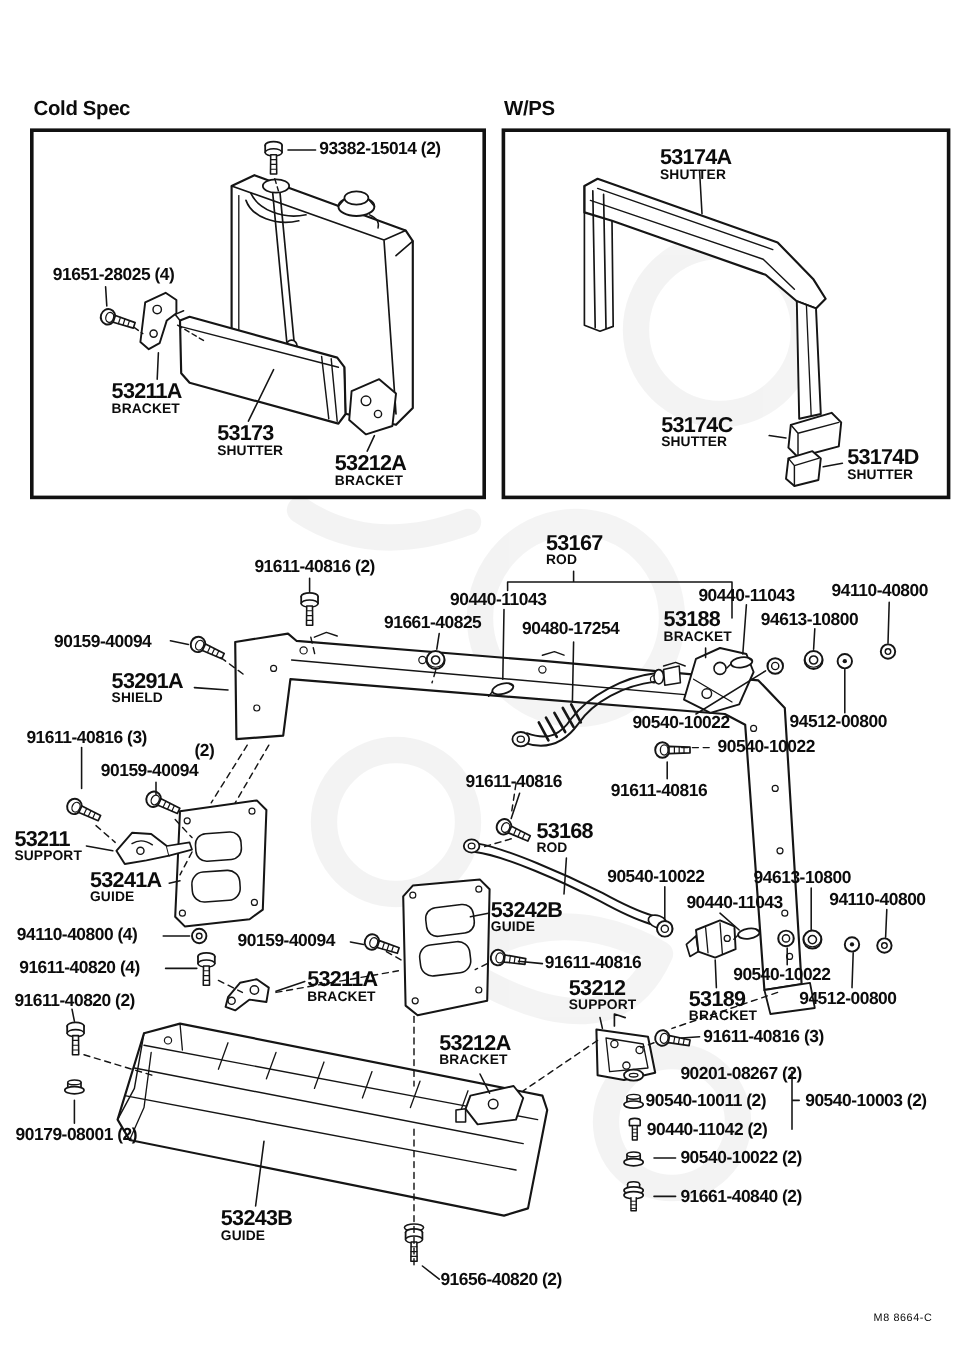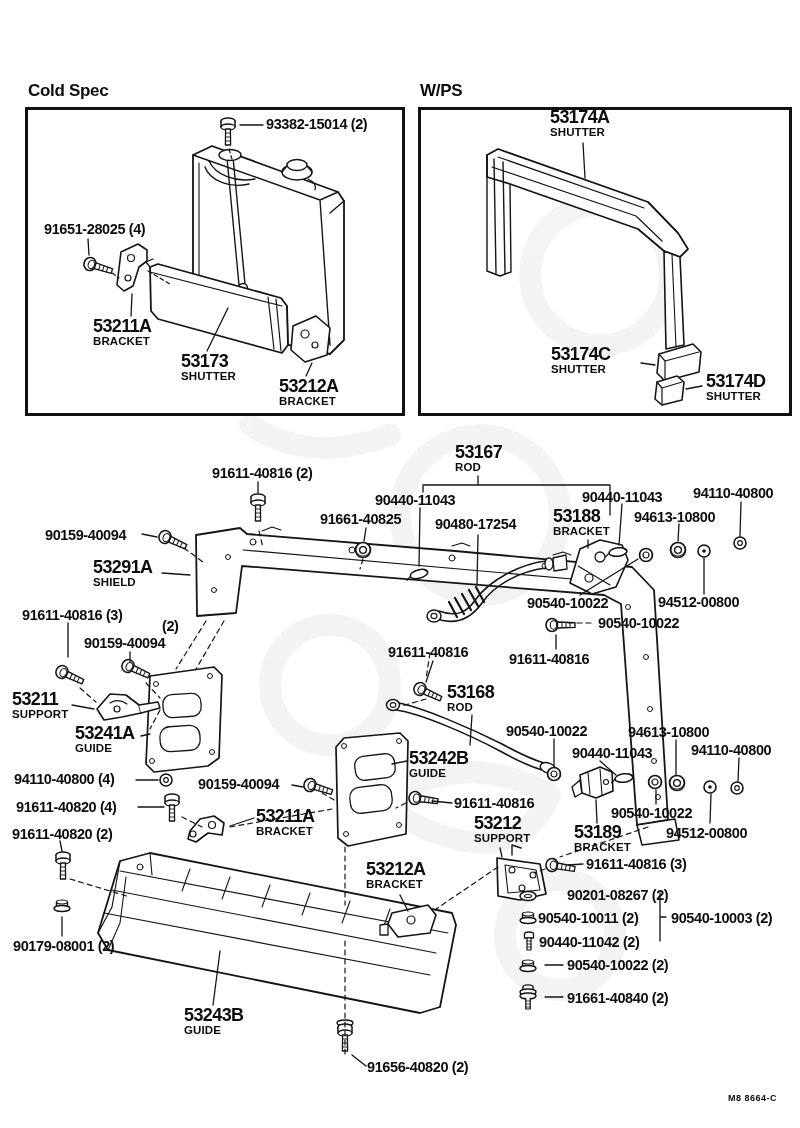--- a/index.html
+++ b/index.html
@@ -5,21 +5,21 @@
   html,body{margin:0;padding:0;background:#fff;}
   .canvas{position:relative;width:800px;height:1128px;background:#fff;overflow:hidden;
           font-family:"Liberation Sans","DejaVu Sans",sans-serif;color:#0c0c0c;margin-top:45px;}
   svg.art{position:absolute;left:0;top:0;z-index:1;}
   .specbox{position:absolute;border:3px solid #111;z-index:0;background:transparent;}
   .L,.L2{position:absolute;white-space:nowrap;font-weight:bold;z-index:3;color:#0c0c0c;line-height:1.05;}
   .n18{font-size:18px;letter-spacing:-0.6px;}
   .n15{font-size:14.5px;letter-spacing:-0.4px;text-align:right;}
   .n12{font-size:11.5px;letter-spacing:0.1px;margin-top:-1px;}
   .title{position:absolute;font-weight:bold;font-size:17px;z-index:3;letter-spacing:-0.3px;}
-  .footer{position:absolute;font-weight:bold;font-size:9px;z-index:3;letter-spacing:0.5px;padding-left:30px;}
+  .footer{position:absolute;font-weight:normal;font-size:9px;z-index:3;letter-spacing:0.5px;padding-left:30px;}
   .corner{position:absolute;font-weight:bold;font-size:15px;z-index:3;}
 </style>
 </head>
 <body>
 
 <div class="canvas">
 
   <div class="specbox" style="left:25px;top:62px;width:374px;height:303px"></div>
   <div class="specbox" style="left:418px;top:62px;width:368px;height:303px"></div>
 
@@ -372,21 +372,21 @@
   </div>
   <div class="L2" style="left:181px;top:307px">
     <div class="n18">53173</div>
     <div class="n12">SHUTTER</div>
   </div>
   <div class="L2" style="left:279px;top:332px">
     <div class="n18">53212A</div>
     <div class="n12">BRACKET</div>
   </div>
 
-  <div class="L2" style="left:550px;top:63px">
+  <div class="L2" style="left:550px;top:77px">
     <div class="n18">53174A</div>
     <div class="n12">SHUTTER</div>
   </div>
   <div class="L2" style="left:551px;top:300px">
     <div class="n18">53174C</div>
     <div class="n12">SHUTTER</div>
   </div>
   <div class="L2" style="left:706px;top:327px">
     <div class="n18">53174D</div>
     <div class="n12">SHUTTER</div>

